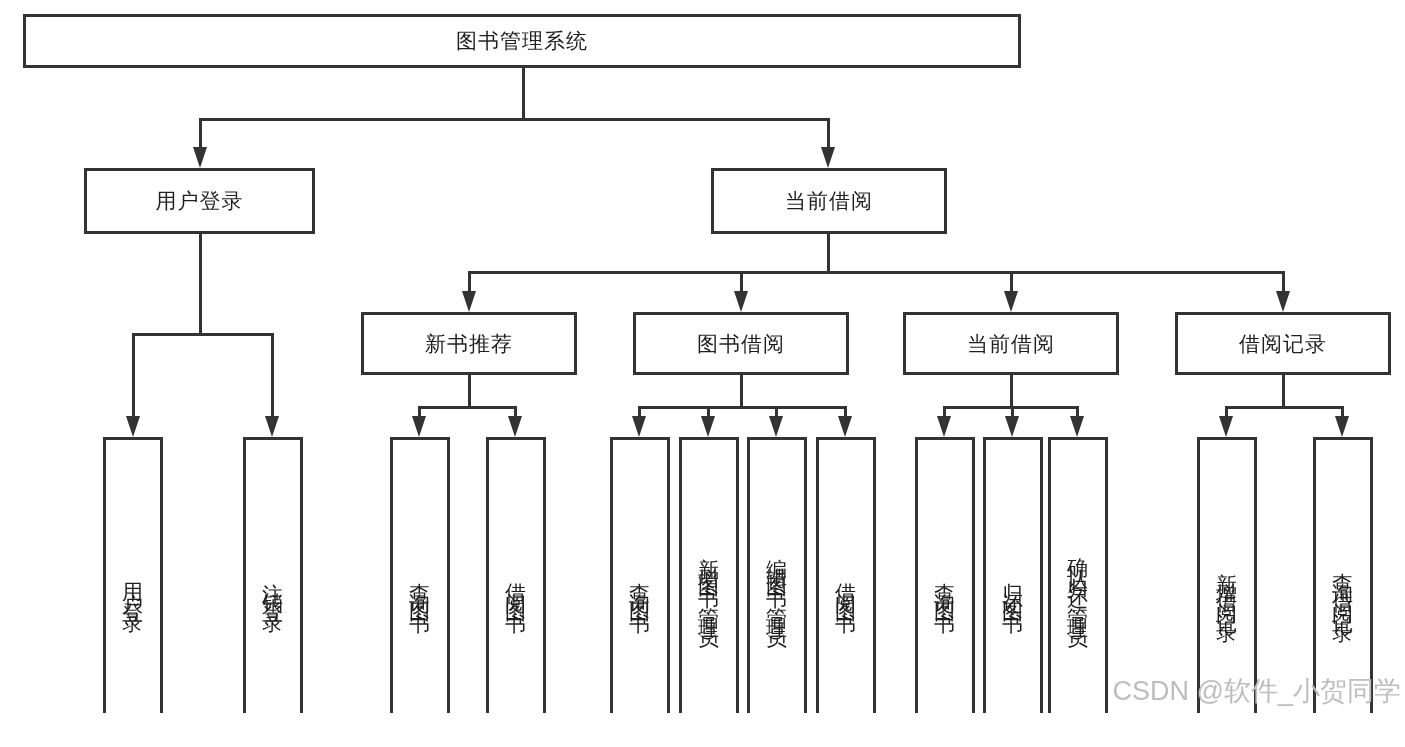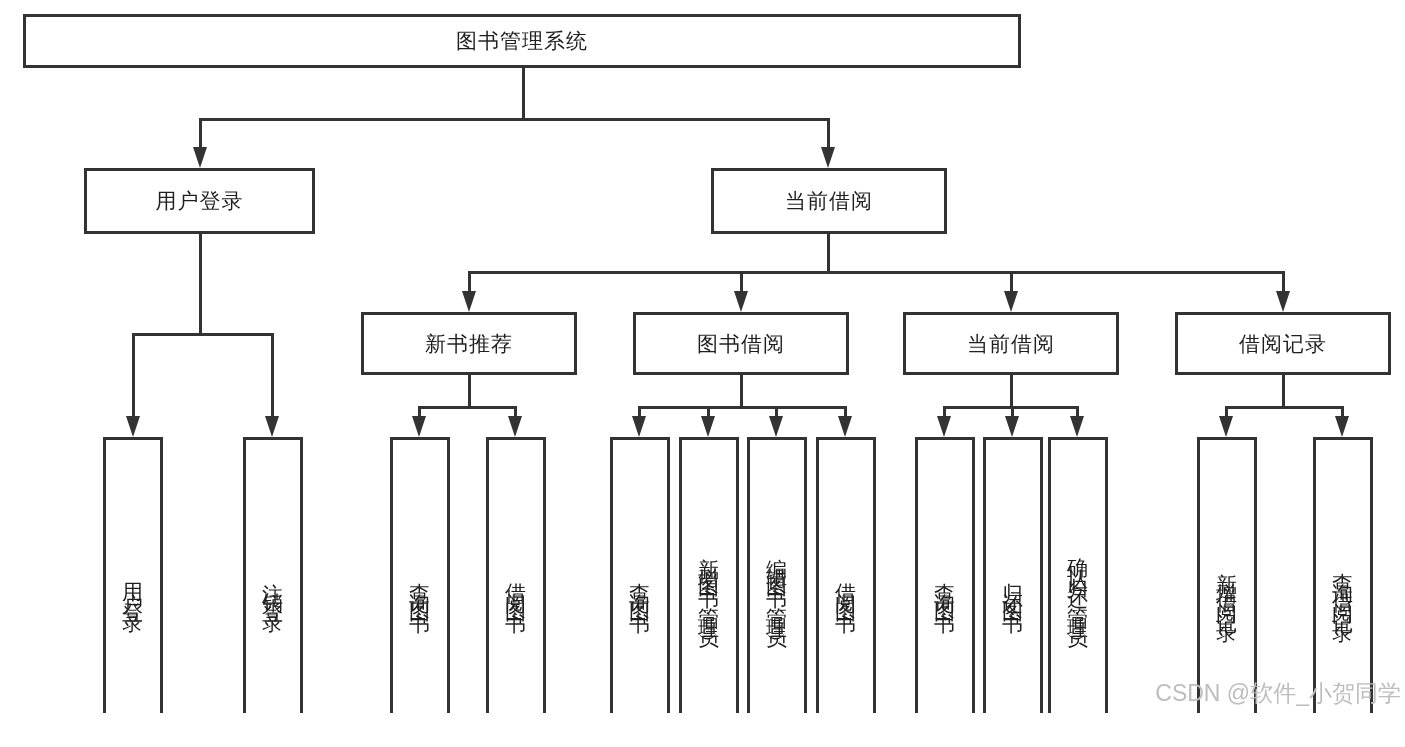--- a/index.html
+++ b/index.html
@@ -26,21 +26,21 @@
   }
   .vline{position:absolute; width:3px; background:var(--line);}
   .hline{position:absolute; height:3px; background:var(--line);}
   .arrow{
     position:absolute; width:0; height:0;
     border-left:7px solid transparent; border-right:7px solid transparent;
     border-top:21px solid var(--line);
   }
   .watermark{
     position:absolute; right:4px; bottom:4px;
-    font-size:23px; color:var(--watermark); white-space:nowrap; z-index:5;
+    font-size:27px; color:var(--watermark); white-space:nowrap; z-index:5;
   }
 </style>
 </head>
 <body>
 
 <div class="canvas">
 
   <div class="box" style="left:23px;top:14px;width:998px;height:54px">
     <span class="hlabel">图书管理系统</span>
   </div>

